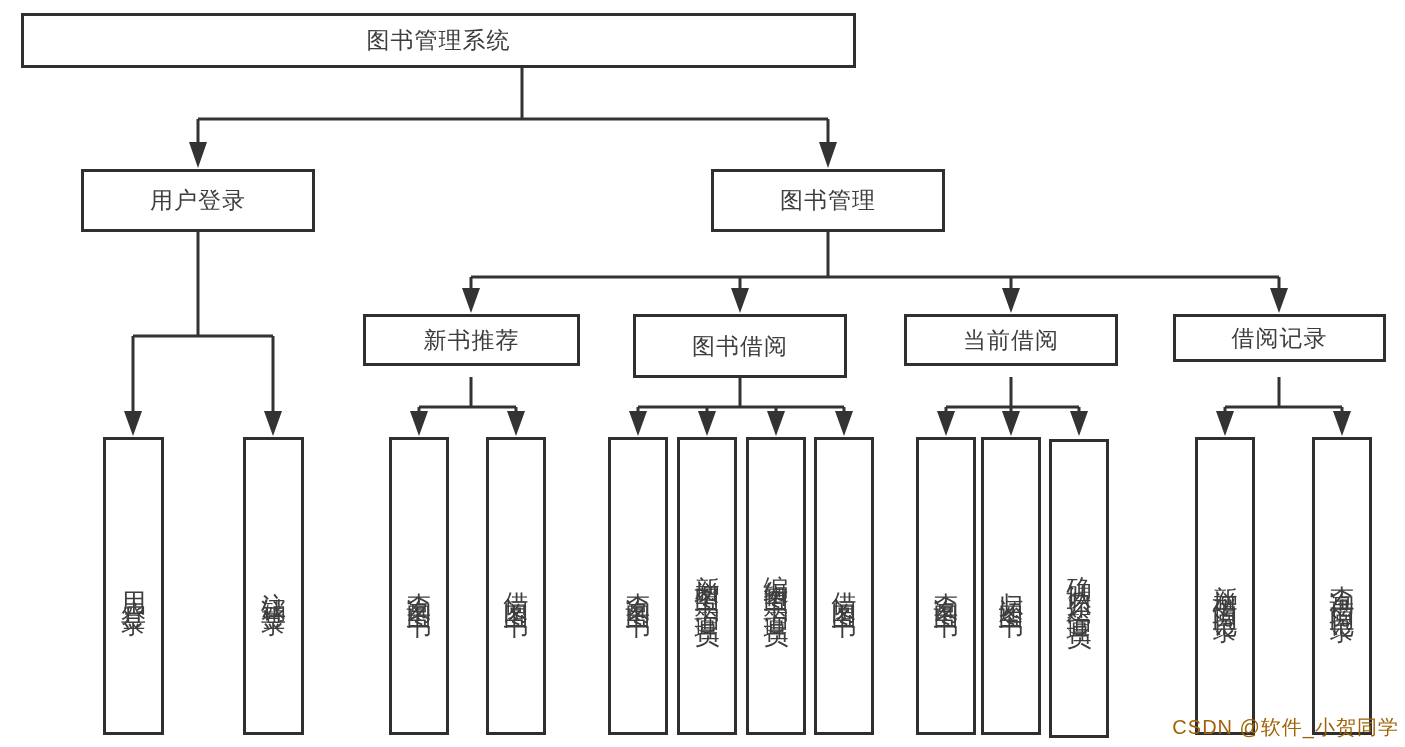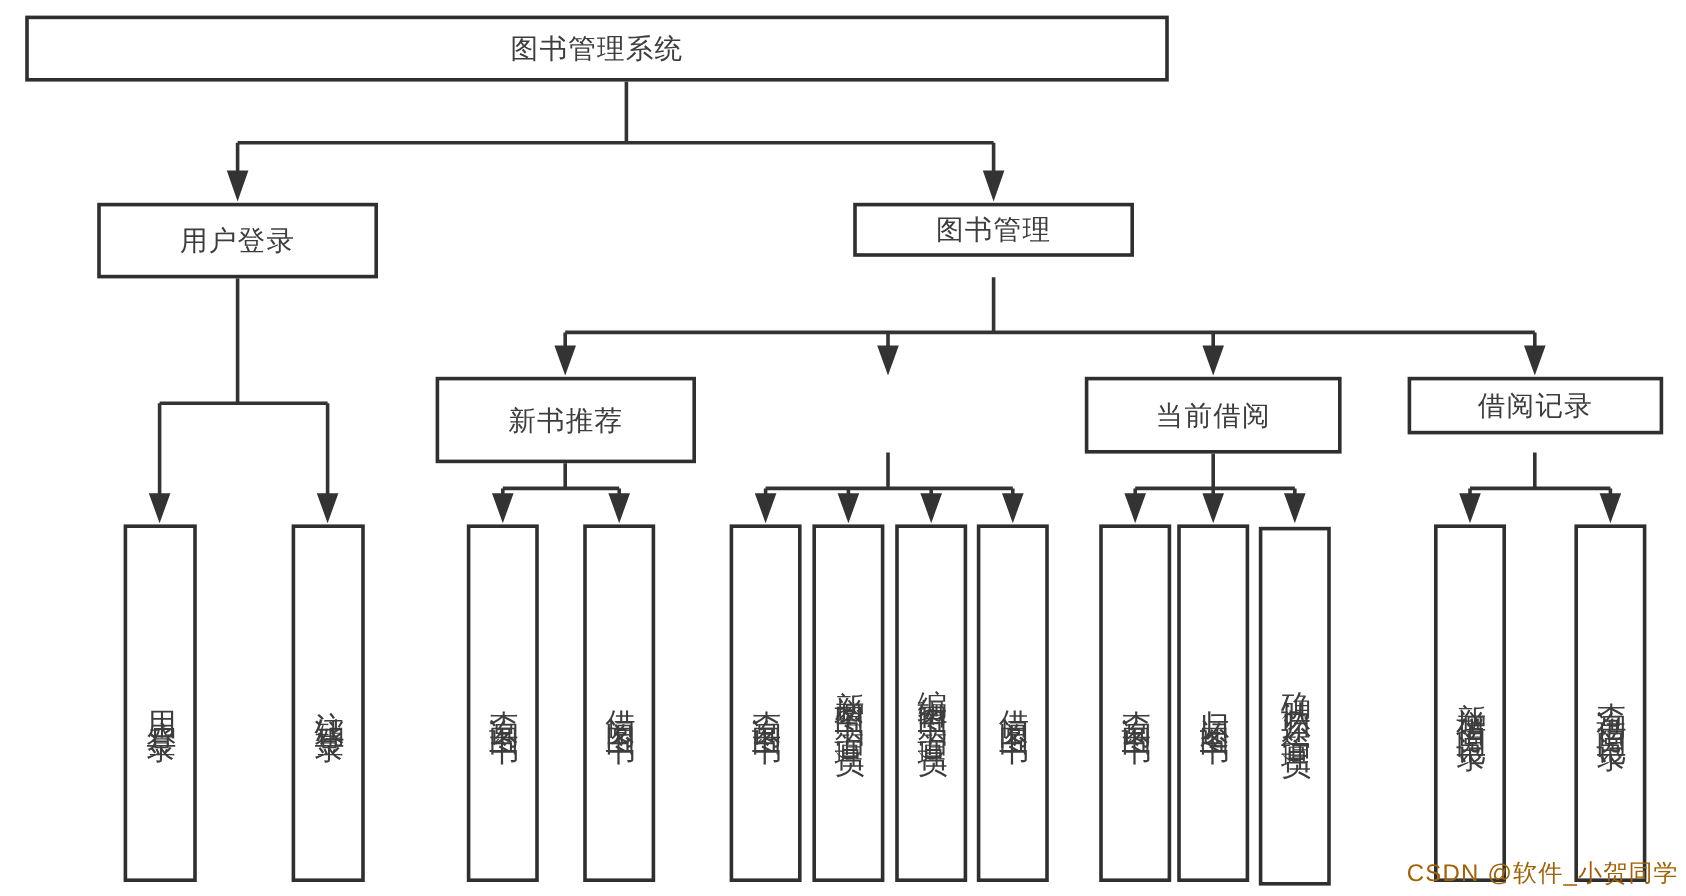--- a/index.html
+++ b/index.html
@@ -90,35 +90,38 @@
       M1002,288 L1020,288 L1011,313 Z  M1270,288 L1288,288 L1279,313 Z
       M124,411 L142,411 L133,436 Z  M264,411 L282,411 L273,436 Z
       M410,411 L428,411 L419,436 Z  M507,411 L525,411 L516,436 Z
       M629,411 L647,411 L638,436 Z  M698,411 L716,411 L707,436 Z
       M767,411 L785,411 L776,436 Z  M835,411 L853,411 L844,436 Z
       M937,411 L955,411 L946,436 Z  M1002,411 L1020,411 L1011,436 Z
       M1070,411 L1088,411 L1079,436 Z  M1216,411 L1234,411 L1225,436 Z
       M1333,411 L1351,411 L1342,436 Z"></path>
   </svg>
 
-  <div class="hbox" style="left:21px; top:13px; width:953px; height:55px;">
+  <div class="hbox" style="left:21px; top:13px; width:835px; height:55px;">
     <span>图书管理系统</span>
   </div>
 
   <div class="hbox" style="left:81px; top:169px; width:234px; height:63px;">
     <span>用户登录</span>
   </div>
-  <div class="hbox" style="left:711px; top:169px; width:234px; height:45px;">
+  <div class="hbox" style="left:711px; top:169px; width:234px; height:63px;">
     <span>图书管理</span>
   </div>
 
-  <div class="hbox" style="left:363px; top:314px; width:217px; height:72px;">
+  <div class="hbox" style="left:363px; top:314px; width:217px; height:52px;">
     <span>新书推荐</span>
   </div>
-  <div class="hbox" style="left:904px; top:314px; width:214px; height:64px;">
+  <div class="hbox" style="left:633px; top:314px; width:214px; height:64px;">
+    <span>图书借阅</span>
+  </div>
+  <div class="hbox" style="left:904px; top:314px; width:214px; height:52px;">
     <span>当前借阅</span>
   </div>
   <div class="hbox" style="left:1173px; top:314px; width:213px; height:48px;">
     <span>借阅记录</span>
   </div>
 
   <div class="vbox" style="left:103px; width:61px;">
     <span>用户登录</span>
   </div>
   <div class="vbox" style="left:243px; width:61px;">

